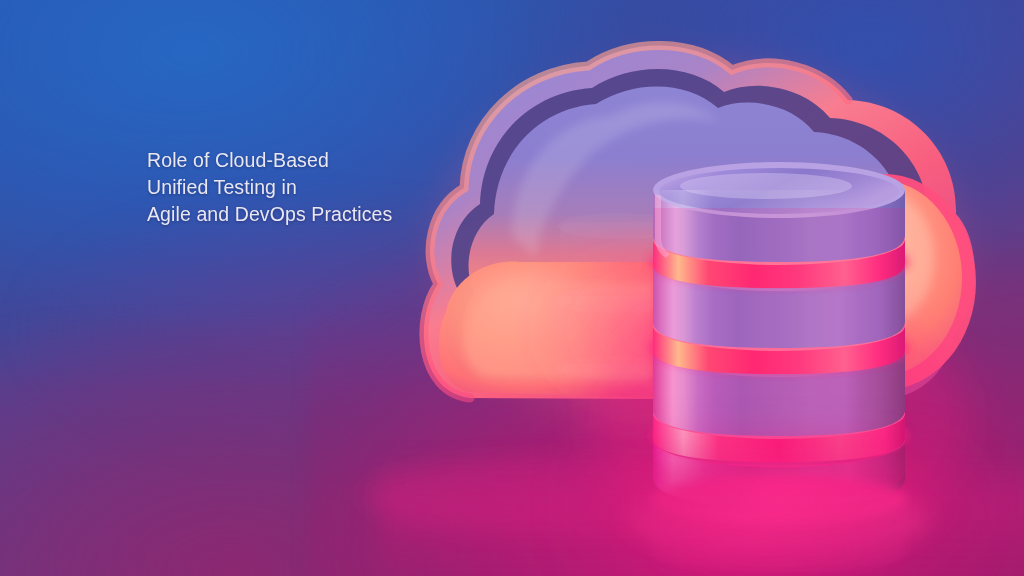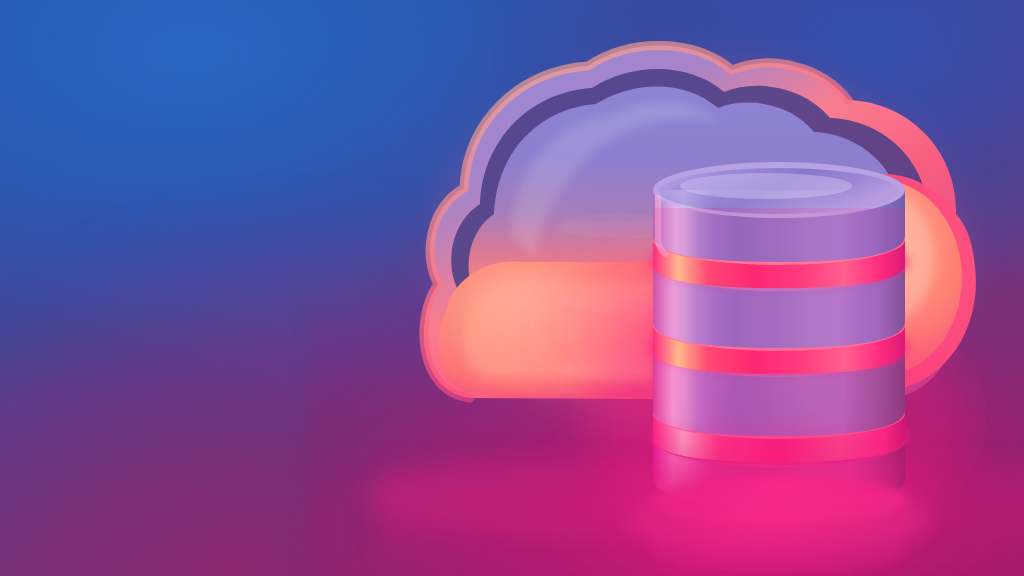--- a/index.html
+++ b/index.html
@@ -476,14 +476,17 @@
         <path d="M 653 506 Q 653 534 779 534 Q 905 534 905 506
                  L 905 552 Q 905 572 779 572 Q 653 572 653 552 Z" fill="#e0258a" opacity="0.34" filter="url(#fBlurSm)"></path>
         <ellipse cx="560" cy="496" rx="200" ry="40" fill="#d4227e" opacity="0.30" filter="url(#fBlurMd)"></ellipse>
       </g>
     </svg>
   </div>
 
   <div class="floor-sweep"></div>
   <div class="floor-glow"></div>
 
+  <div class="headline">Role of Cloud-Based
+Unified Testing in
+Agile and DevOps Practices</div>
 
 </div>
 
 </body></html>

